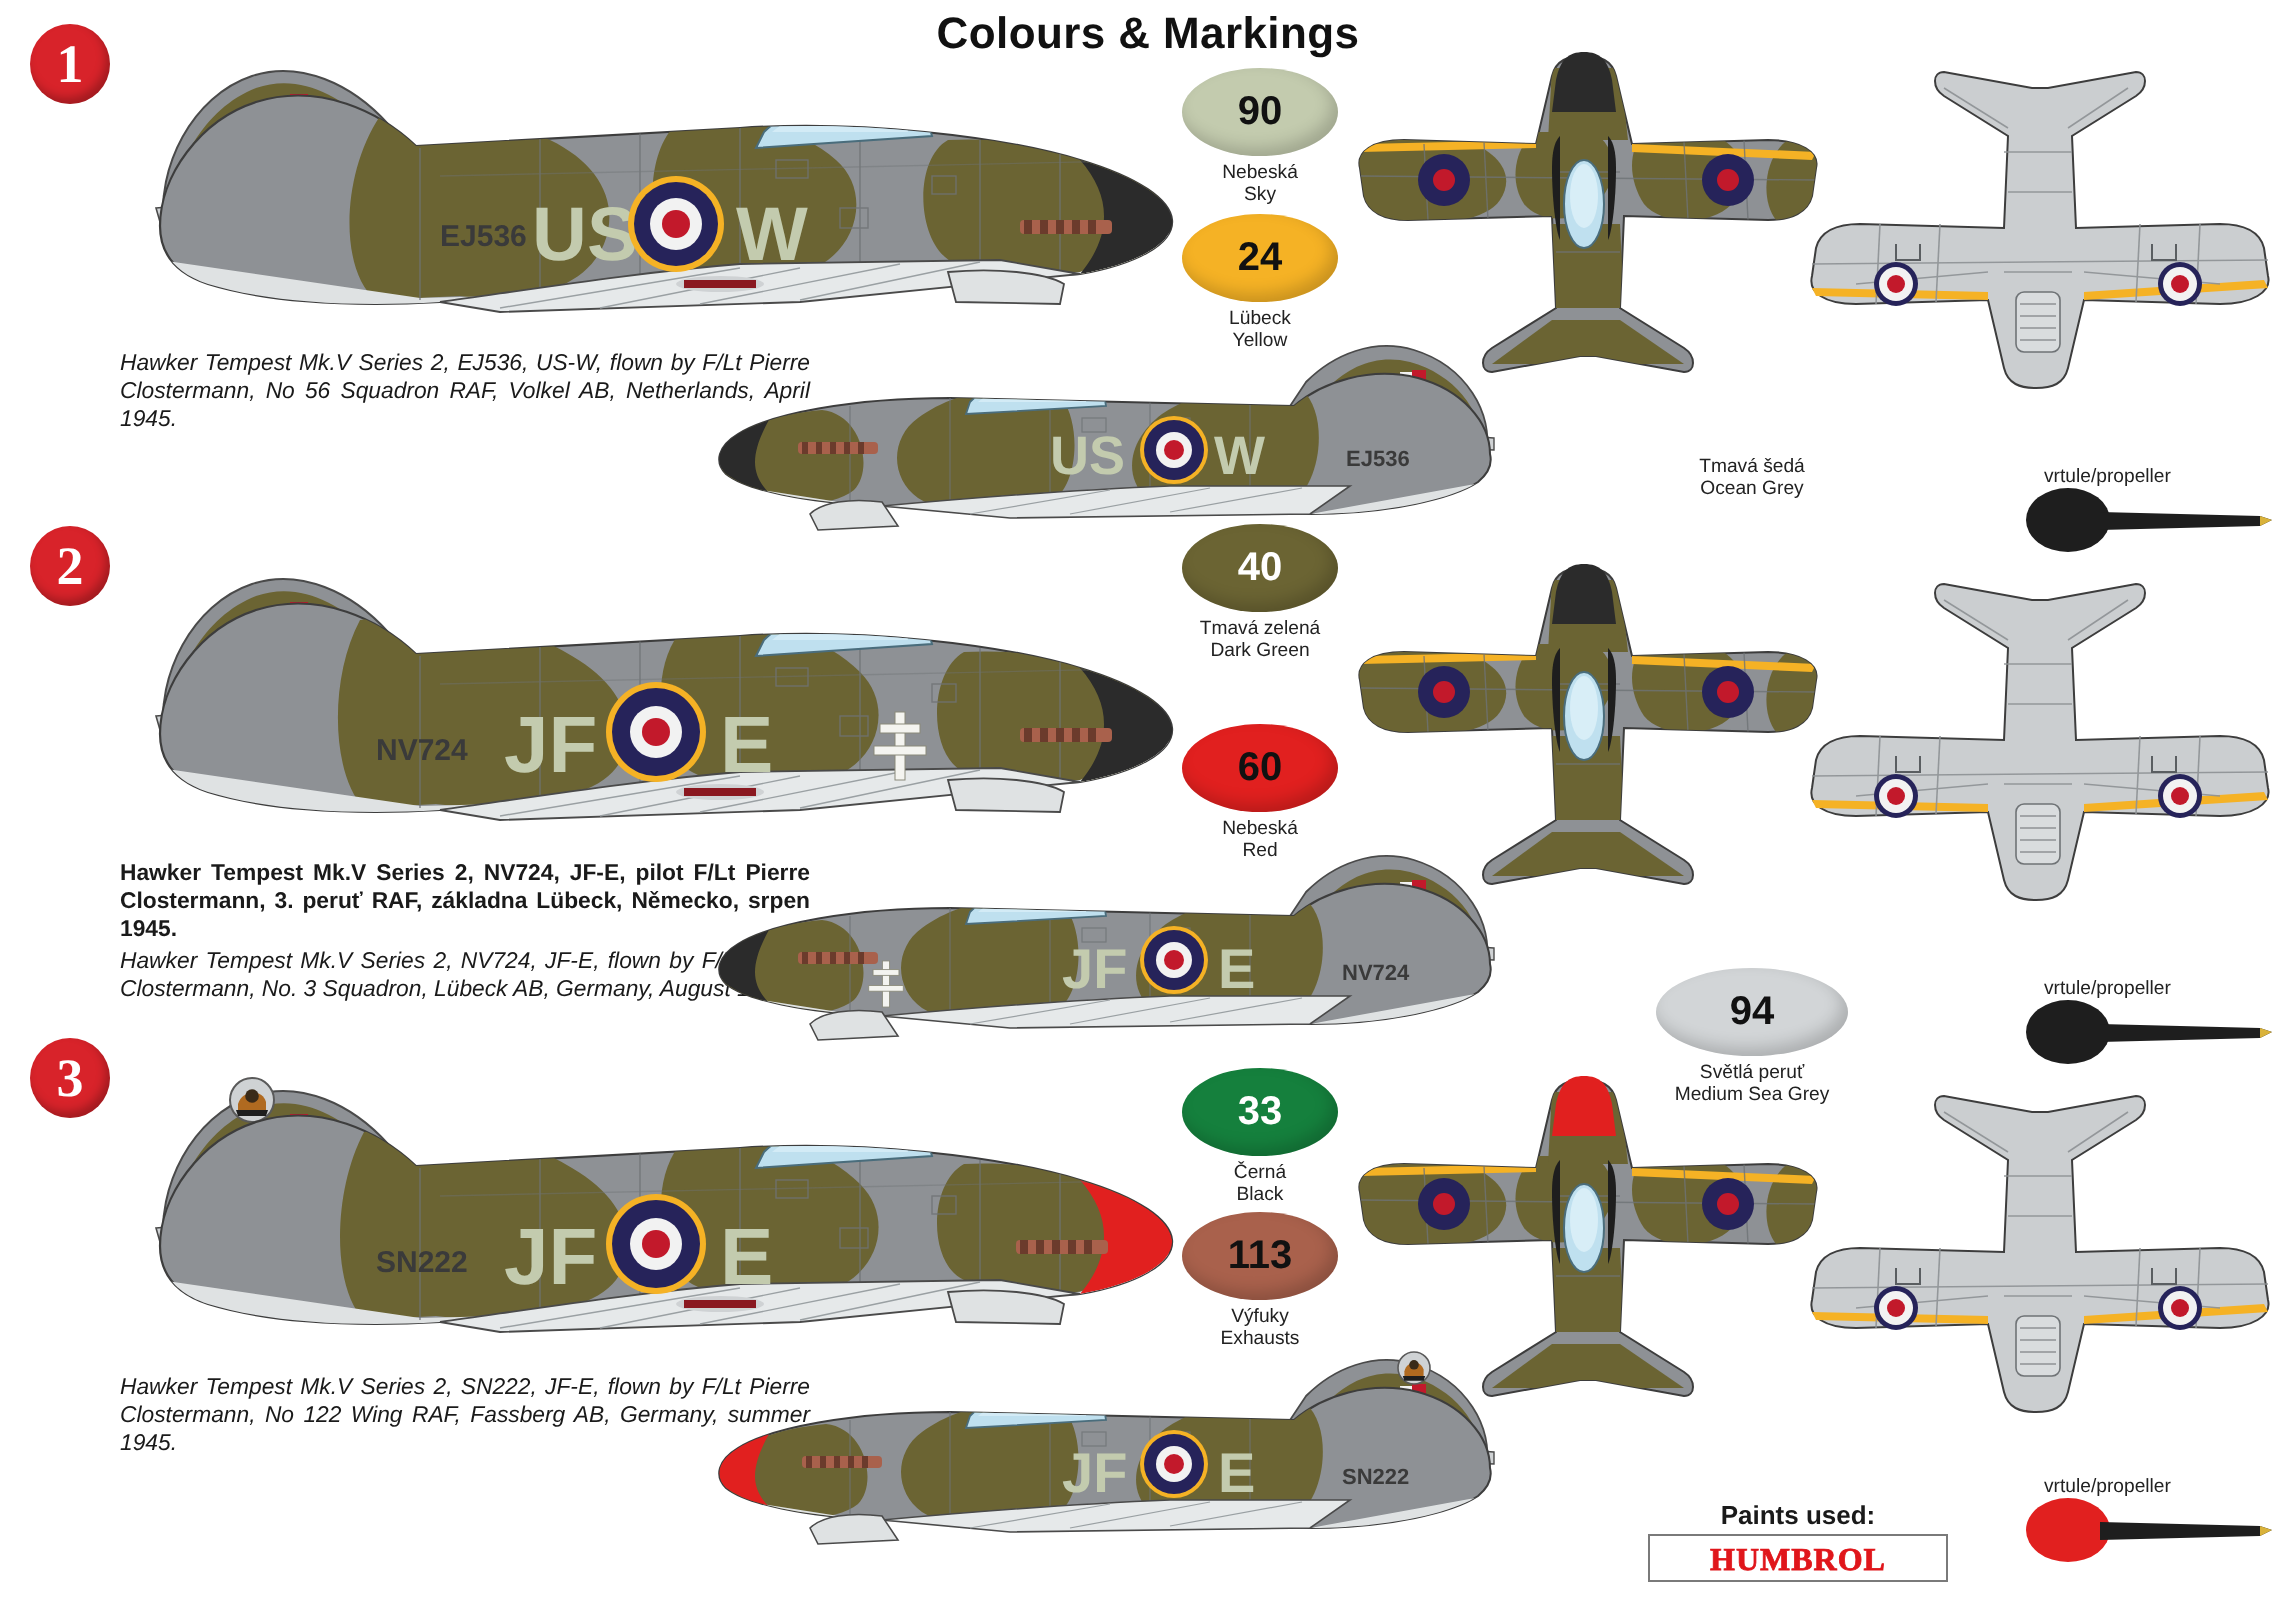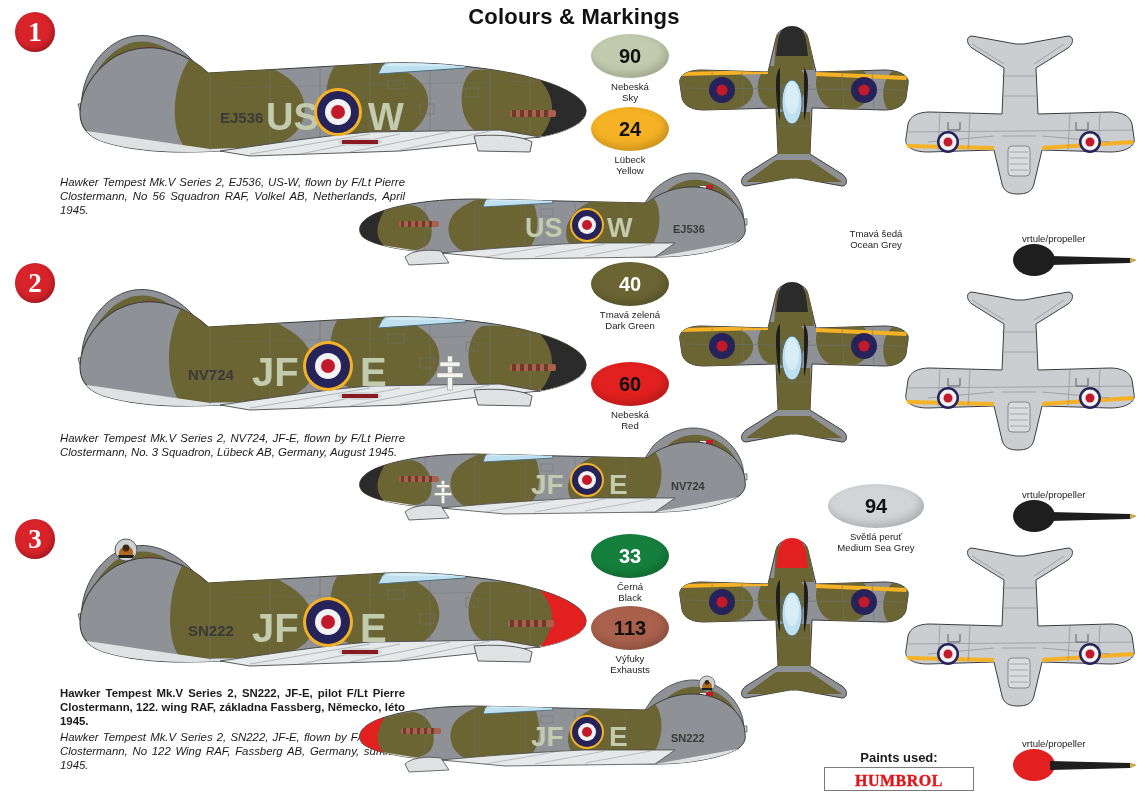--- a/index.html
+++ b/index.html
@@ -50,24 +50,24 @@
 <div class="abs" id="title">Colours &amp; Markings</div>
 
 <div class="abs badge" style="left:15px;top:12px;">1</div>
 <div class="abs badge" style="left:15px;top:263px;">2</div>
 <div class="abs badge" style="left:15px;top:519px;">3</div>
 
 <div class="abs caption" style="left:60px;top:174px;">
   <div class="en">Hawker Tempest Mk.V Series 2, EJ536, US-W, flown by F/Lt Pierre Clostermann, No 56 Squadron RAF, Volkel AB, Netherlands, April 1945.</div>
 </div>
 <div class="abs caption" style="left:60px;top:430px;">
+  <div class="cz">Hawker Tempest Mk.V Series 2, NV724, JF-E, pilot F/Lt Pierre Clostermann, 3. peruť RAF, základna Lübeck, Německo, srpen 1945.</div>
   <div class="en">Hawker Tempest Mk.V Series 2, NV724, JF-E, flown by F/Lt Pierre Clostermann, No. 3 Squadron, Lübeck  AB, Germany, August 1945.</div>
 </div>
 <div class="abs caption" style="left:60px;top:686px;">
-  <div class="cz">Hawker Tempest Mk.V Series 2, SN222, JF-E, pilot F/Lt Pierre Clostermann, 122. wing RAF, základna Fassberg, Německo, léto 1945.</div>
   <div class="en">Hawker Tempest Mk.V Series 2, SN222, JF-E, flown by F/Lt Pierre Clostermann, No 122 Wing RAF, Fassberg  AB, Germany, summer 1945.</div>
 </div>
 
 <div class="abs swatch" style="left:591px;top:34px;">
   <div class="chip" style="background:#c3cbae;">90</div>
   <div class="nm"><span>Nebeská</span><br>
     <span>Sky</span></div>
 </div>
 <div class="abs swatch" style="left:591px;top:107px;">
   <div class="chip" style="background:#f5b225;">24</div>

